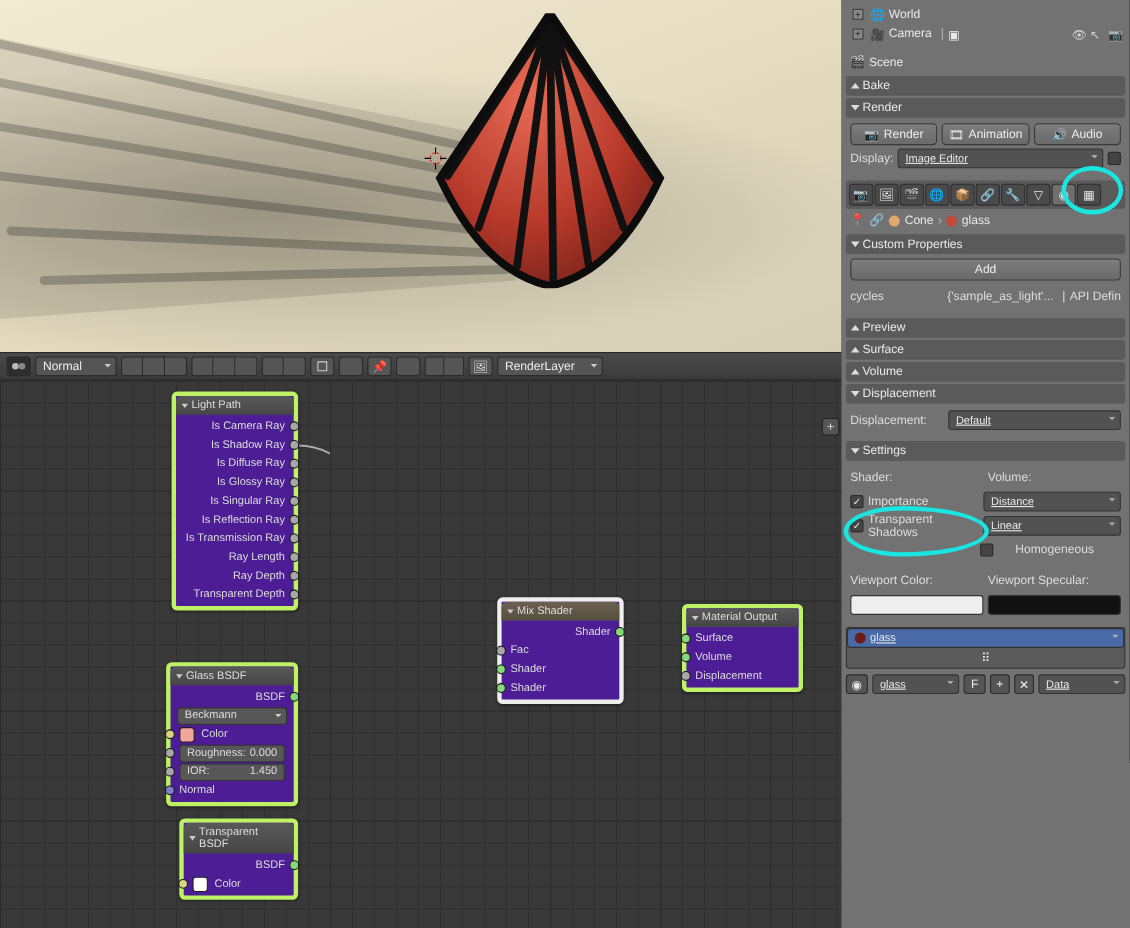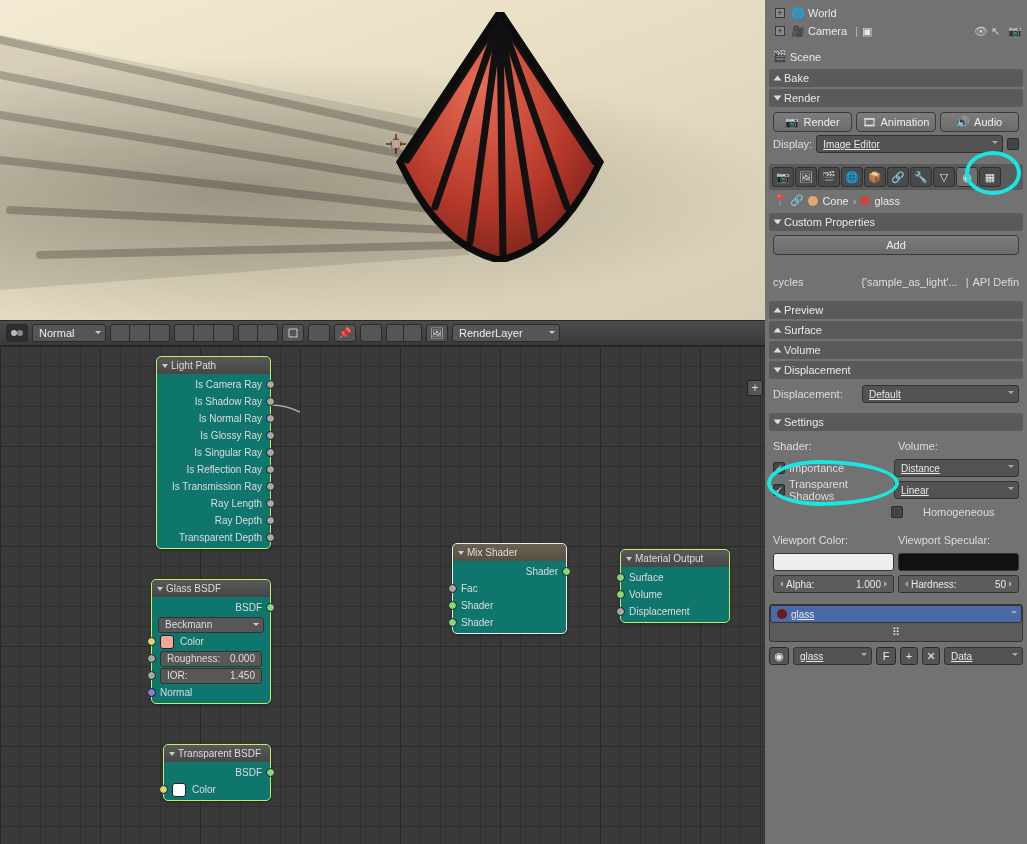--- a/index.html
+++ b/index.html
@@ -29,21 +29,21 @@
   .seg .hdr-btn:first-child{border-radius:3px 0 0 3px;}
   .seg .hdr-btn:last-child{border-radius:0 3px 3px 0;}
   .seg .hdr-btn+.hdr-btn{border-left:0;}
   .ico{width:14px;height:14px;position:relative;}
   .ico svg{width:14px;height:14px;}
 
   
   .node-editor{flex:1;position:relative;background:#393939;overflow:hidden;}
   .grid{position:absolute;inset:0;background-image:linear-gradient(#2f2f2f 1px,transparent 1px),linear-gradient(90deg,#2f2f2f 1px,transparent 1px);background-size:20px 20px;}
   .grid:after{content:"";position:absolute;inset:0;background-image:linear-gradient(#2a2a2a 1px,transparent 1px),linear-gradient(90deg,#2a2a2a 1px,transparent 1px);background-size:100px 100px;}
-  .node{position:absolute;background:#0f766e;border:1px solid #bef264;border-radius:5px;box-shadow:0 1px 3px rgba(0,0,0,.4);font-size:10px;}
+  .node{position:absolute;background:#4c1d95;border:4px solid #bef264;border-radius:5px;box-shadow:0 1px 3px rgba(0,0,0,.4);font-size:10px;}
   .node.selected{border-color:#eee;}
   .node-head{background:linear-gradient(#595959,#464646);border-radius:5px 5px 0 0;padding:3px 6px;font-size:10px;display:flex;align-items:center;gap:4px;}
   .node-head .chev{width:0;height:0;border-left:4px solid #ccc;border-top:3px solid transparent;border-bottom:3px solid transparent;transform:rotate(90deg);}
   .node-body{padding:2px 0;}
   .row{display:flex;align-items:center;height:17px;padding:0 8px;position:relative;}
   .row.right{justify-content:flex-end;}
   .sock{position:absolute;width:9px;height:9px;border-radius:50%;background:#a7a7a7;border:1px solid #1a1a1a;}
   .sock.out{right:-5px;}
   .sock.in{left:-5px;}
   .sock.sh{background:#88d67a;}
@@ -185,21 +185,21 @@
           </svg></span>
       </div>
     <div class="hdr-btn" style="width:22px"></div>
     <div class="hdr-btn" style="width:22px">📌</div>
     <div class="hdr-btn" style="width:22px"></div>
     <div class="seg">
       <div class="hdr-btn" style="width:18px"></div>
       <div class="hdr-btn" style="width:18px"></div>
     </div>
     <div class="hdr-btn" style="width:22px">🖼</div>
-    <div class="hdr-dd" style="width:108px">RenderLayer</div>
+    <div class="hdr-dd" style="width:96px">RenderLayer</div>
   </div>
 
   <div class="node-editor">
     <div class="grid"></div>
     <div class="addbtn">+</div>
 
     <svg class="wires">
 
       <path class="wire" d="M271 59 C360 59 380 241 452 241"></path>
 
@@ -218,21 +218,21 @@
       <div class="node-body">
         <div class="row right">
             <span>Is Camera Ray</span>
             <span class="sock out val"></span>
           </div>
         <div class="row right">
             <span>Is Shadow Ray</span>
             <span class="sock out val"></span>
           </div>
         <div class="row right">
-            <span>Is Normal Ray</span>
+            <span>Is Diffuse Ray</span>
             <span class="sock out val"></span>
           </div>
         <div class="row right">
             <span>Is Glossy Ray</span>
             <span class="sock out val"></span>
           </div>
         <div class="row right">
             <span>Is Singular Ray</span>
             <span class="sock out val"></span>
           </div>
@@ -252,21 +252,21 @@
             <span>Ray Depth</span>
             <span class="sock out val"></span>
           </div>
         <div class="row right">
             <span>Transparent Depth</span>
             <span class="sock out val"></span>
           </div>
       </div>
     </div>
 
-    <div class="node" style="left:151px;top:233px;width:120px">
+    <div class="node" style="left:151px;top:256px;width:120px">
       <div class="node-head">
           <span class="chev"></span>
           <span>Glass BSDF</span>
         </div>
       <div class="node-body">
         <div class="row right">
             <span>BSDF</span>
             <span class="sock out sh"></span>
           </div>
         <div class="row" style="padding:0 6px">
@@ -445,21 +445,21 @@
       <span class="ball" style="background:#c24a3d"></span>
       <span>glass</span>
     </div>
 
     <div class="panel-head">
         <span class="tri"></span>
         <span>Custom Properties</span>
       </div>
     <div class="panel-body">
       <div class="btn" style="height:20px">Add</div>
-      <div class="rowr" style="margin-top:16px">
+      <div class="rowr" style="margin-top:4px">
         <span class="lbl">cycles</span>
         <div style="flex:1"></div>
         <span class="lbl">{'sample_as_light'...</span>
         <span class="lbl" style="margin-left:4px">|</span>
         <span class="lbl">API Defin</span>
       </div>
     </div>
 
     <div class="panel-head collapsed">
         <span class="tri"></span>
@@ -510,30 +510,20 @@
         <span class="chk"></span>
         <span class="lbl" style="flex:1;margin-left:16px">Homogeneous</span>
       </div>
       <div class="rowr" style="margin-top:6px">
         <span class="lbl" style="flex:1">Viewport Color:</span>
         <span class="lbl" style="flex:1">Viewport Specular:</span>
       </div>
       <div class="rowr">
         <div class="swcol" style="background:#eeeeee"></div>
         <div class="swcol" style="background:#111111"></div>
-      </div>
-      <div class="rowr">
-        <div class="num">
-            <span>Alpha:</span>
-            <span>1.000</span>
-          </div>
-        <div class="num">
-            <span>Hardness:</span>
-            <span>50</span>
-          </div>
       </div>
     </div>
 
     <div class="matlist">
       <div class="ml-row sel">
           <span class="ball" style="background:#6b1c15"></span>
           <span>glass</span>
         </div>
       <div class="ml-row" style="justify-content:center">⠿</div>
     </div>

